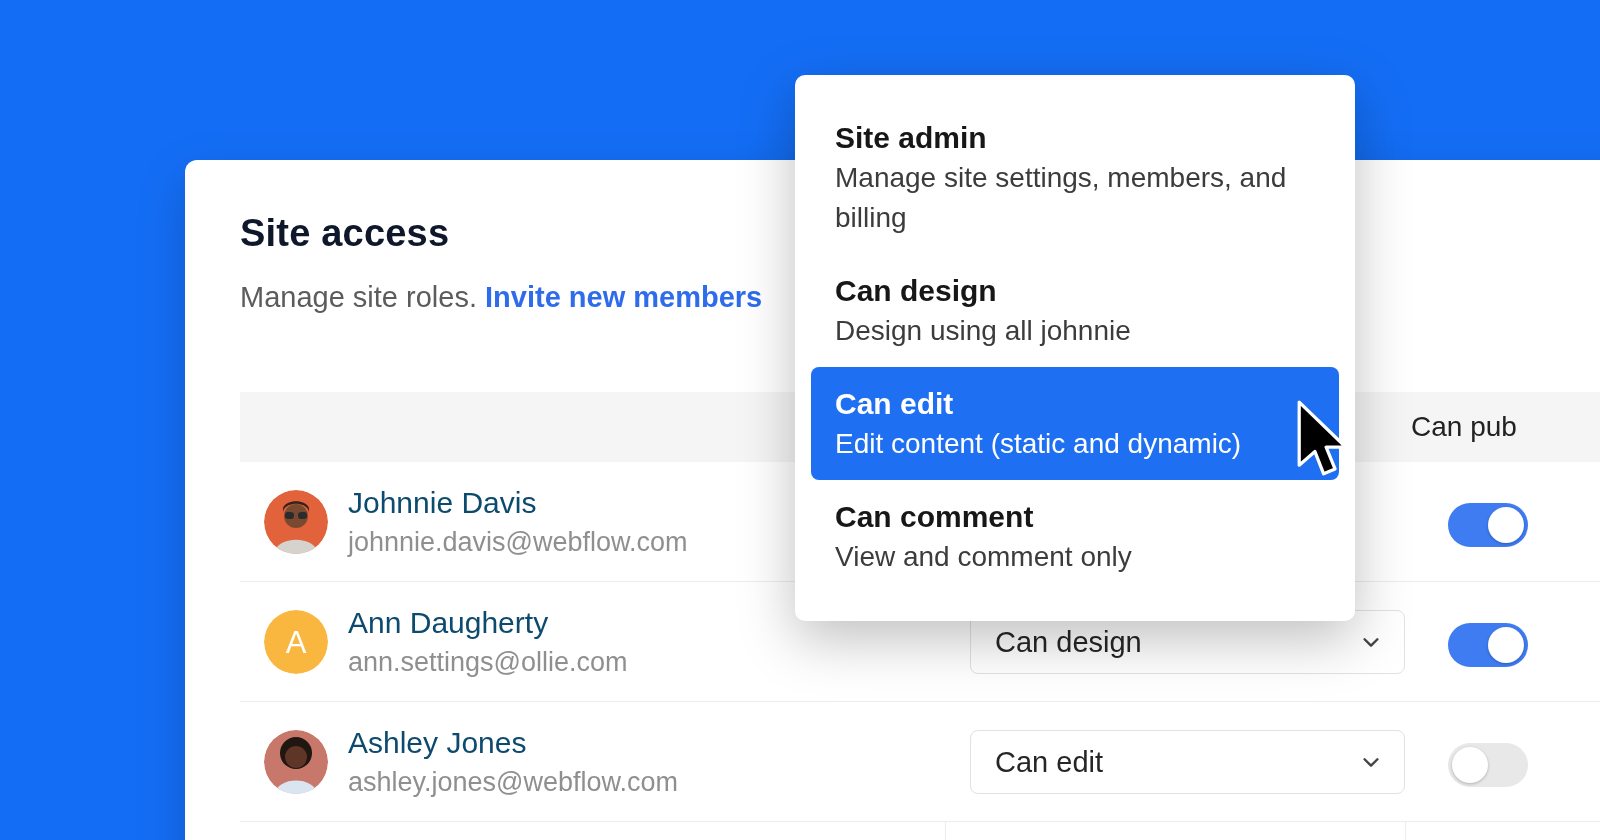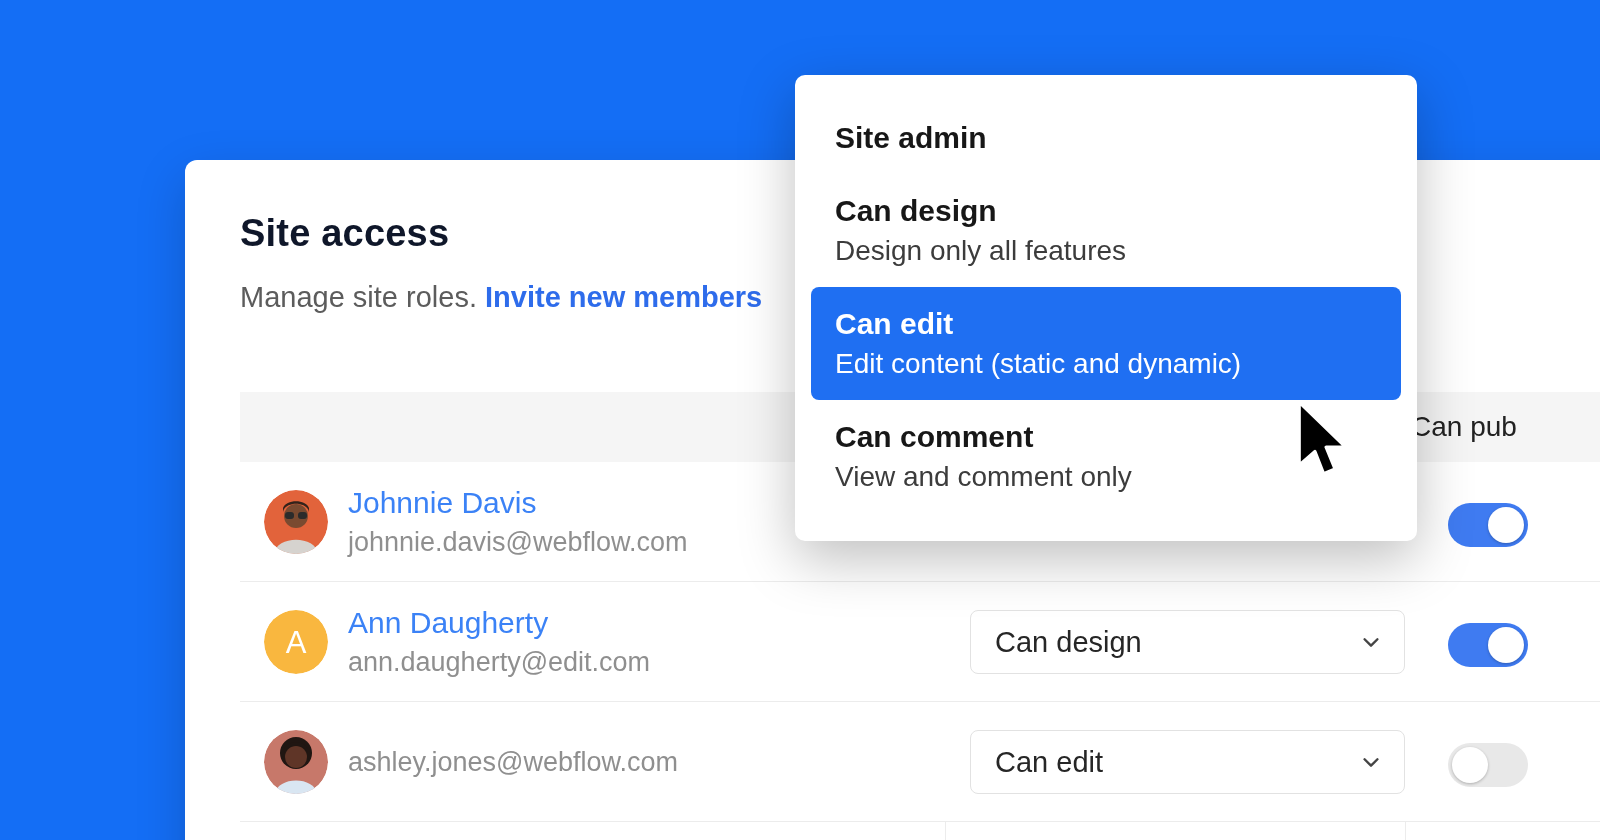--- a/index.html
+++ b/index.html
@@ -61,21 +61,21 @@
   .row-2 { top:582px; }
   .row-3 { top:702px; }
 
   .avatar {
     width:64px; height:64px; border-radius:50%;
     overflow:hidden; margin-left:24px; flex:none;
   }
   .avatar svg { display:block; }
 
   .member-text { margin-left:20px; display:flex; flex-direction:column; }
-  .member-name { font-size:30px; color:#3b82f6; line-height:40px; }
+  .member-name { font-size:30px; color:#0c4a6e; line-height:40px; }
   .member-email { font-size:27px; color:#8f8f8f; line-height:38px; }
 
   .role-select {
     position:absolute; left:730px; top:28px;
     width:435px; height:64px;
     background:#ffffff;
     border:1px solid #e2e2e2;
     border-radius:8px;
     display:flex; align-items:center; justify-content:space-between;
     padding:0 22px 0 24px;
@@ -95,21 +95,21 @@
     box-shadow:0 1px 3px rgba(0,0,0,.25);
   }
   .toggle.on { background:#3f7bf1; }
   .toggle.on .knob { right:4px; }
   .toggle.off { background:#e8e8e8; }
   .toggle.off .knob { left:4px; }
 
   
   .role-menu {
     position:absolute; left:795px; top:75px;
-    width:622px;
+    width:560px;
     background:#ffffff;
     border-radius:10px;
     box-shadow:0 18px 55px rgba(0,0,0,.25);
     padding:26px 0 28px 0;
     z-index:20;
   }
   .menu-item {
     margin:0 16px; padding:16px 24px; border-radius:8px;
     cursor:pointer;
   }
@@ -165,21 +165,21 @@
 
 <div class="member-row row-2">
   <div class="avatar">
     <svg width="64" height="64" viewBox="0 0 64 64">
       <circle cx="32" cy="32" r="32" fill="#f9b73f"></circle>
       <text x="32" y="43" text-anchor="middle" font-size="31" fill="#ffffff" font-family="Liberation Sans, sans-serif">A</text>
     </svg>
   </div>
   <div class="member-text">
     <div class="member-name">Ann Daugherty</div>
-    <div class="member-email">ann.daugherty@edit.com</div>
+    <div class="member-email">ann.settings@ollie.com</div>
   </div>
   <div class="role-select">
     <span class="role-select-label">Can design</span>
     <svg class="chevron" viewBox="0 0 24 24">
       <path d="M5 9 L12 16 L19 9" fill="none" stroke="#444444" stroke-width="2.6" stroke-linecap="round" stroke-linejoin="round"></path>
     </svg>
   </div>
   <div class="toggle on">
     <div class="knob"></div>
   </div>
@@ -189,40 +189,42 @@
   <div class="avatar">
     <svg width="64" height="64" viewBox="0 0 64 64">
       <circle cx="32" cy="32" r="32" fill="#c7786a"></circle>
       <circle cx="32" cy="23" r="16" fill="#201612"></circle>
       <path d="M11 64 C13 46 51 46 53 64 Z" fill="#d9e6f2"></path>
       <circle cx="32" cy="27" r="11" fill="#5f3527"></circle>
       <path d="M20 24 C22 13 42 13 44 24 L44 19 C40 10 24 10 20 19 Z" fill="#201612"></path>
     </svg>
   </div>
   <div class="member-text">
+    <div class="member-name">Ashley Jones</div>
     <div class="member-email">ashley.jones@webflow.com</div>
   </div>
   <div class="role-select">
     <span class="role-select-label">Can edit</span>
     <svg class="chevron" viewBox="0 0 24 24">
       <path d="M5 9 L12 16 L19 9" fill="none" stroke="#444444" stroke-width="2.6" stroke-linecap="round" stroke-linejoin="round"></path>
     </svg>
   </div>
   <div class="toggle off">
     <div class="knob"></div>
   </div>
 </div>
 
 <div class="role-menu">
   <div class="menu-item">
     <div class="mi-label">Site admin</div>
+    <div class="mi-desc">Manage site settings, members, and billing</div>
   </div>
   <div class="menu-item">
     <div class="mi-label">Can design</div>
-    <div class="mi-desc">Design only all features</div>
+    <div class="mi-desc">Design using all johnnie</div>
   </div>
   <div class="menu-item selected">
     <div class="mi-label">Can edit</div>
     <div class="mi-desc">Edit content (static and dynamic)</div>
   </div>
   <div class="menu-item">
     <div class="mi-label">Can comment</div>
     <div class="mi-desc">View and comment only</div>
   </div>
 </div>

